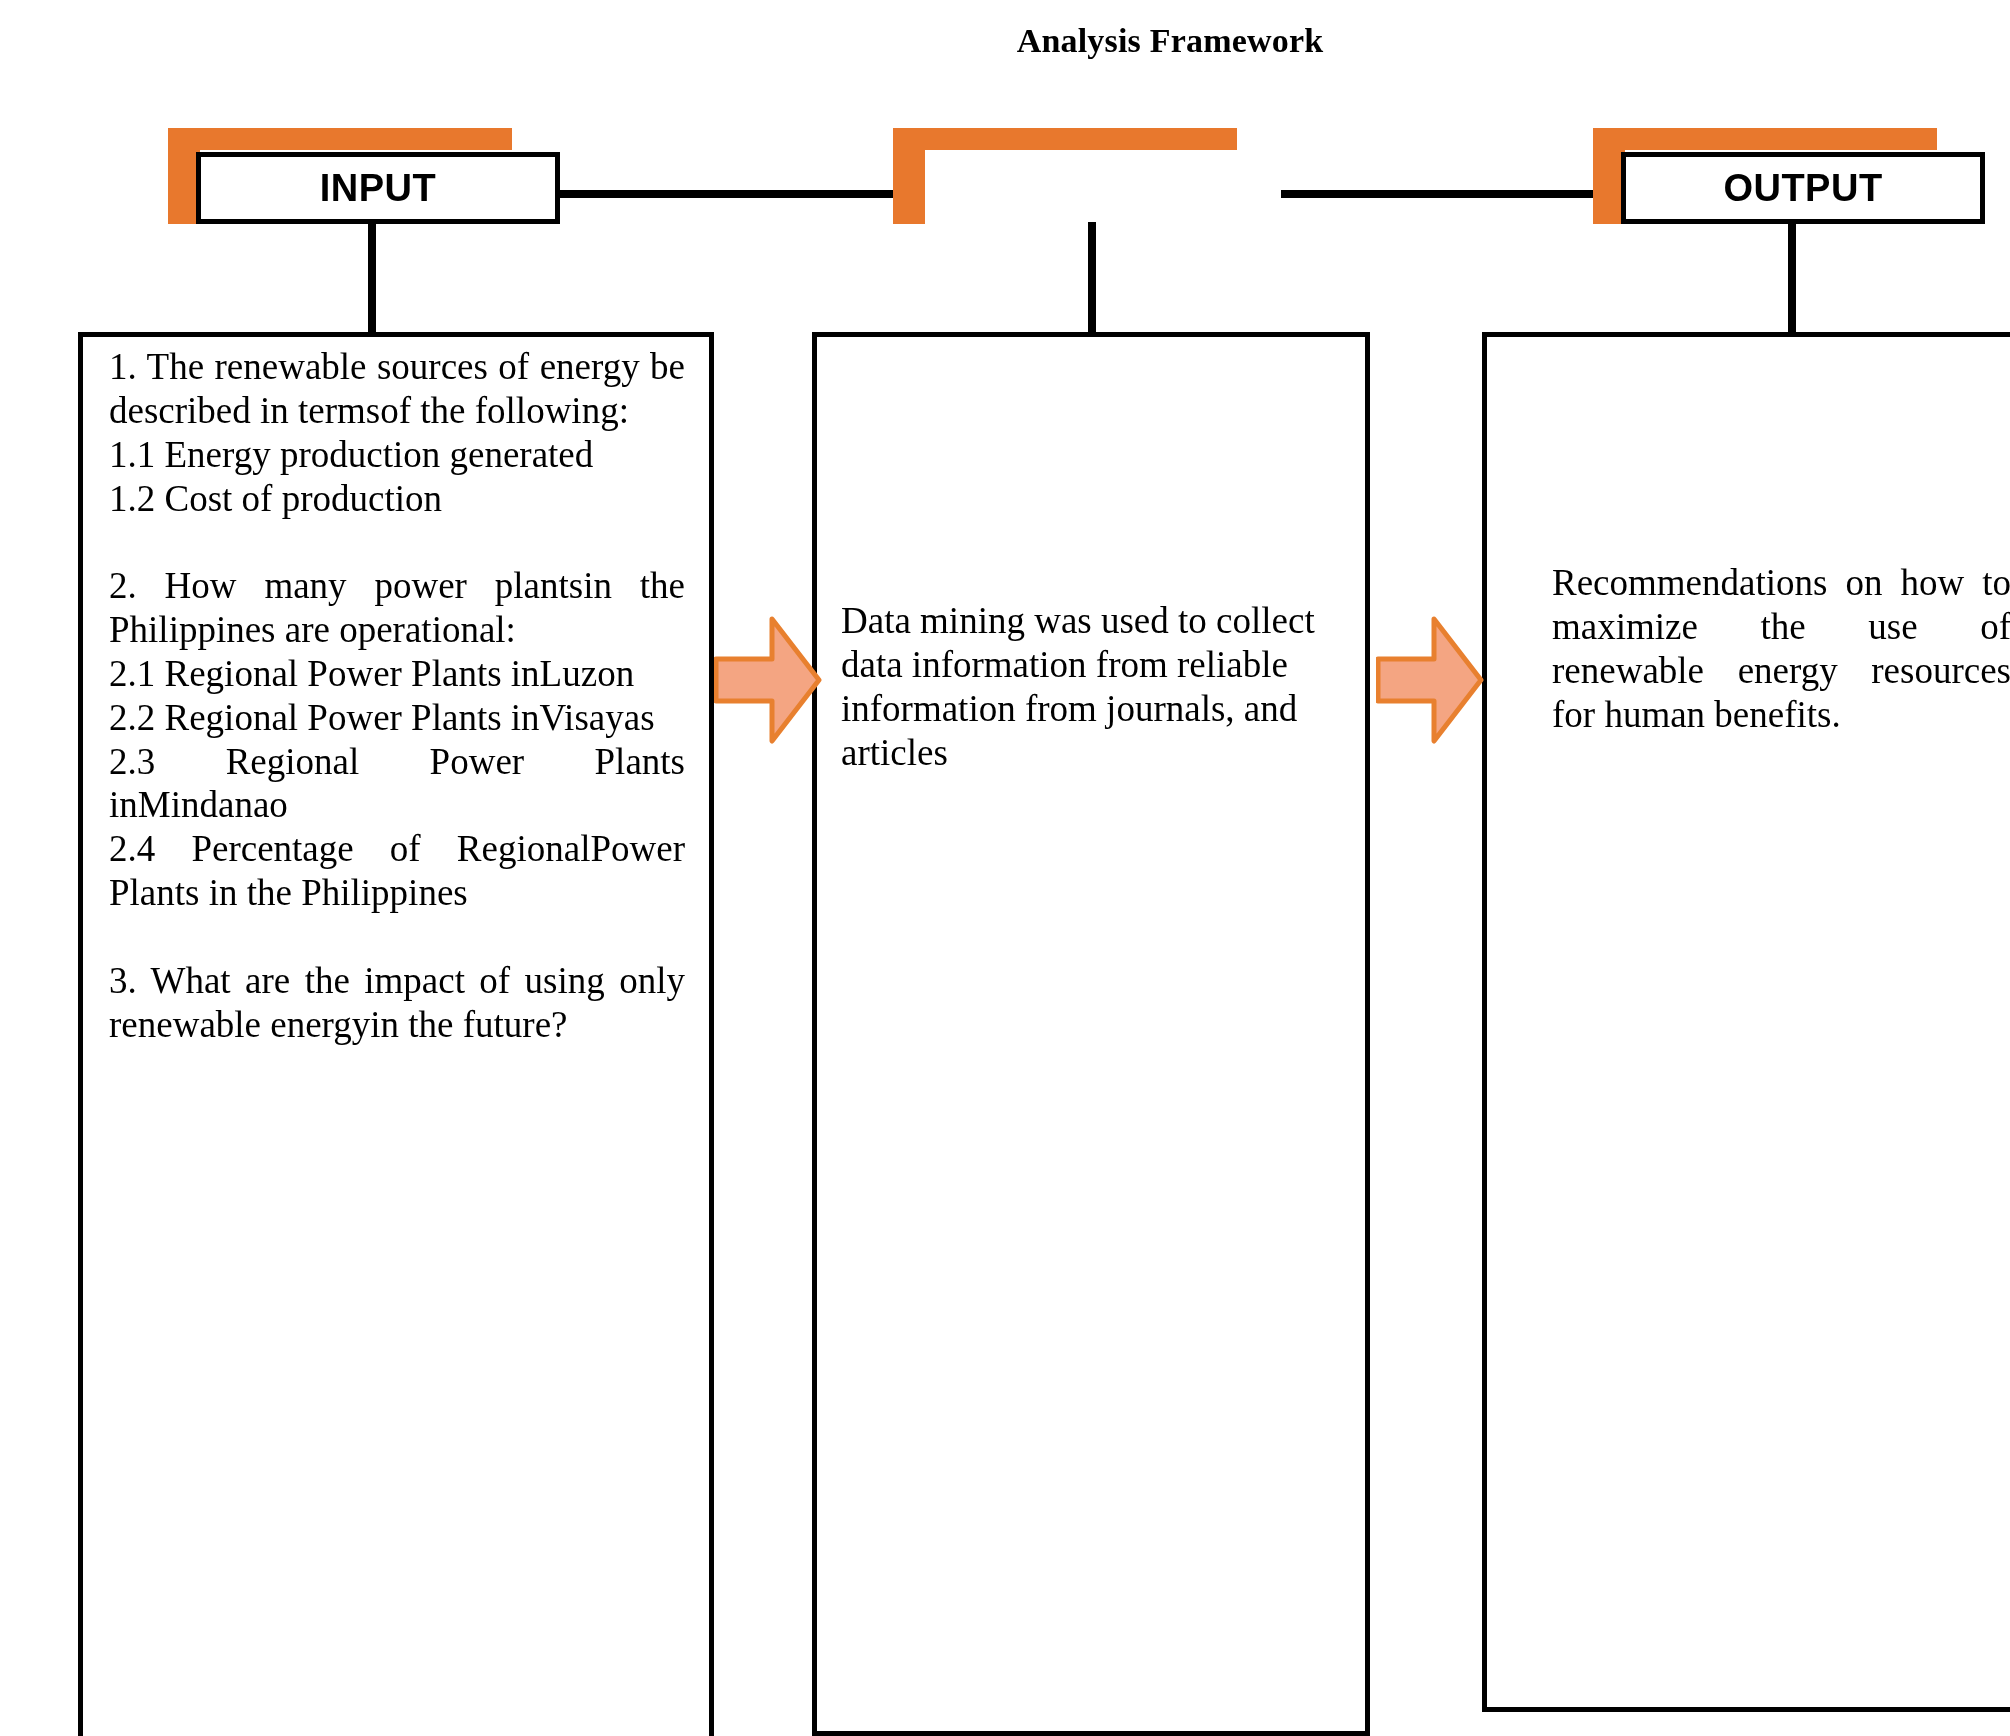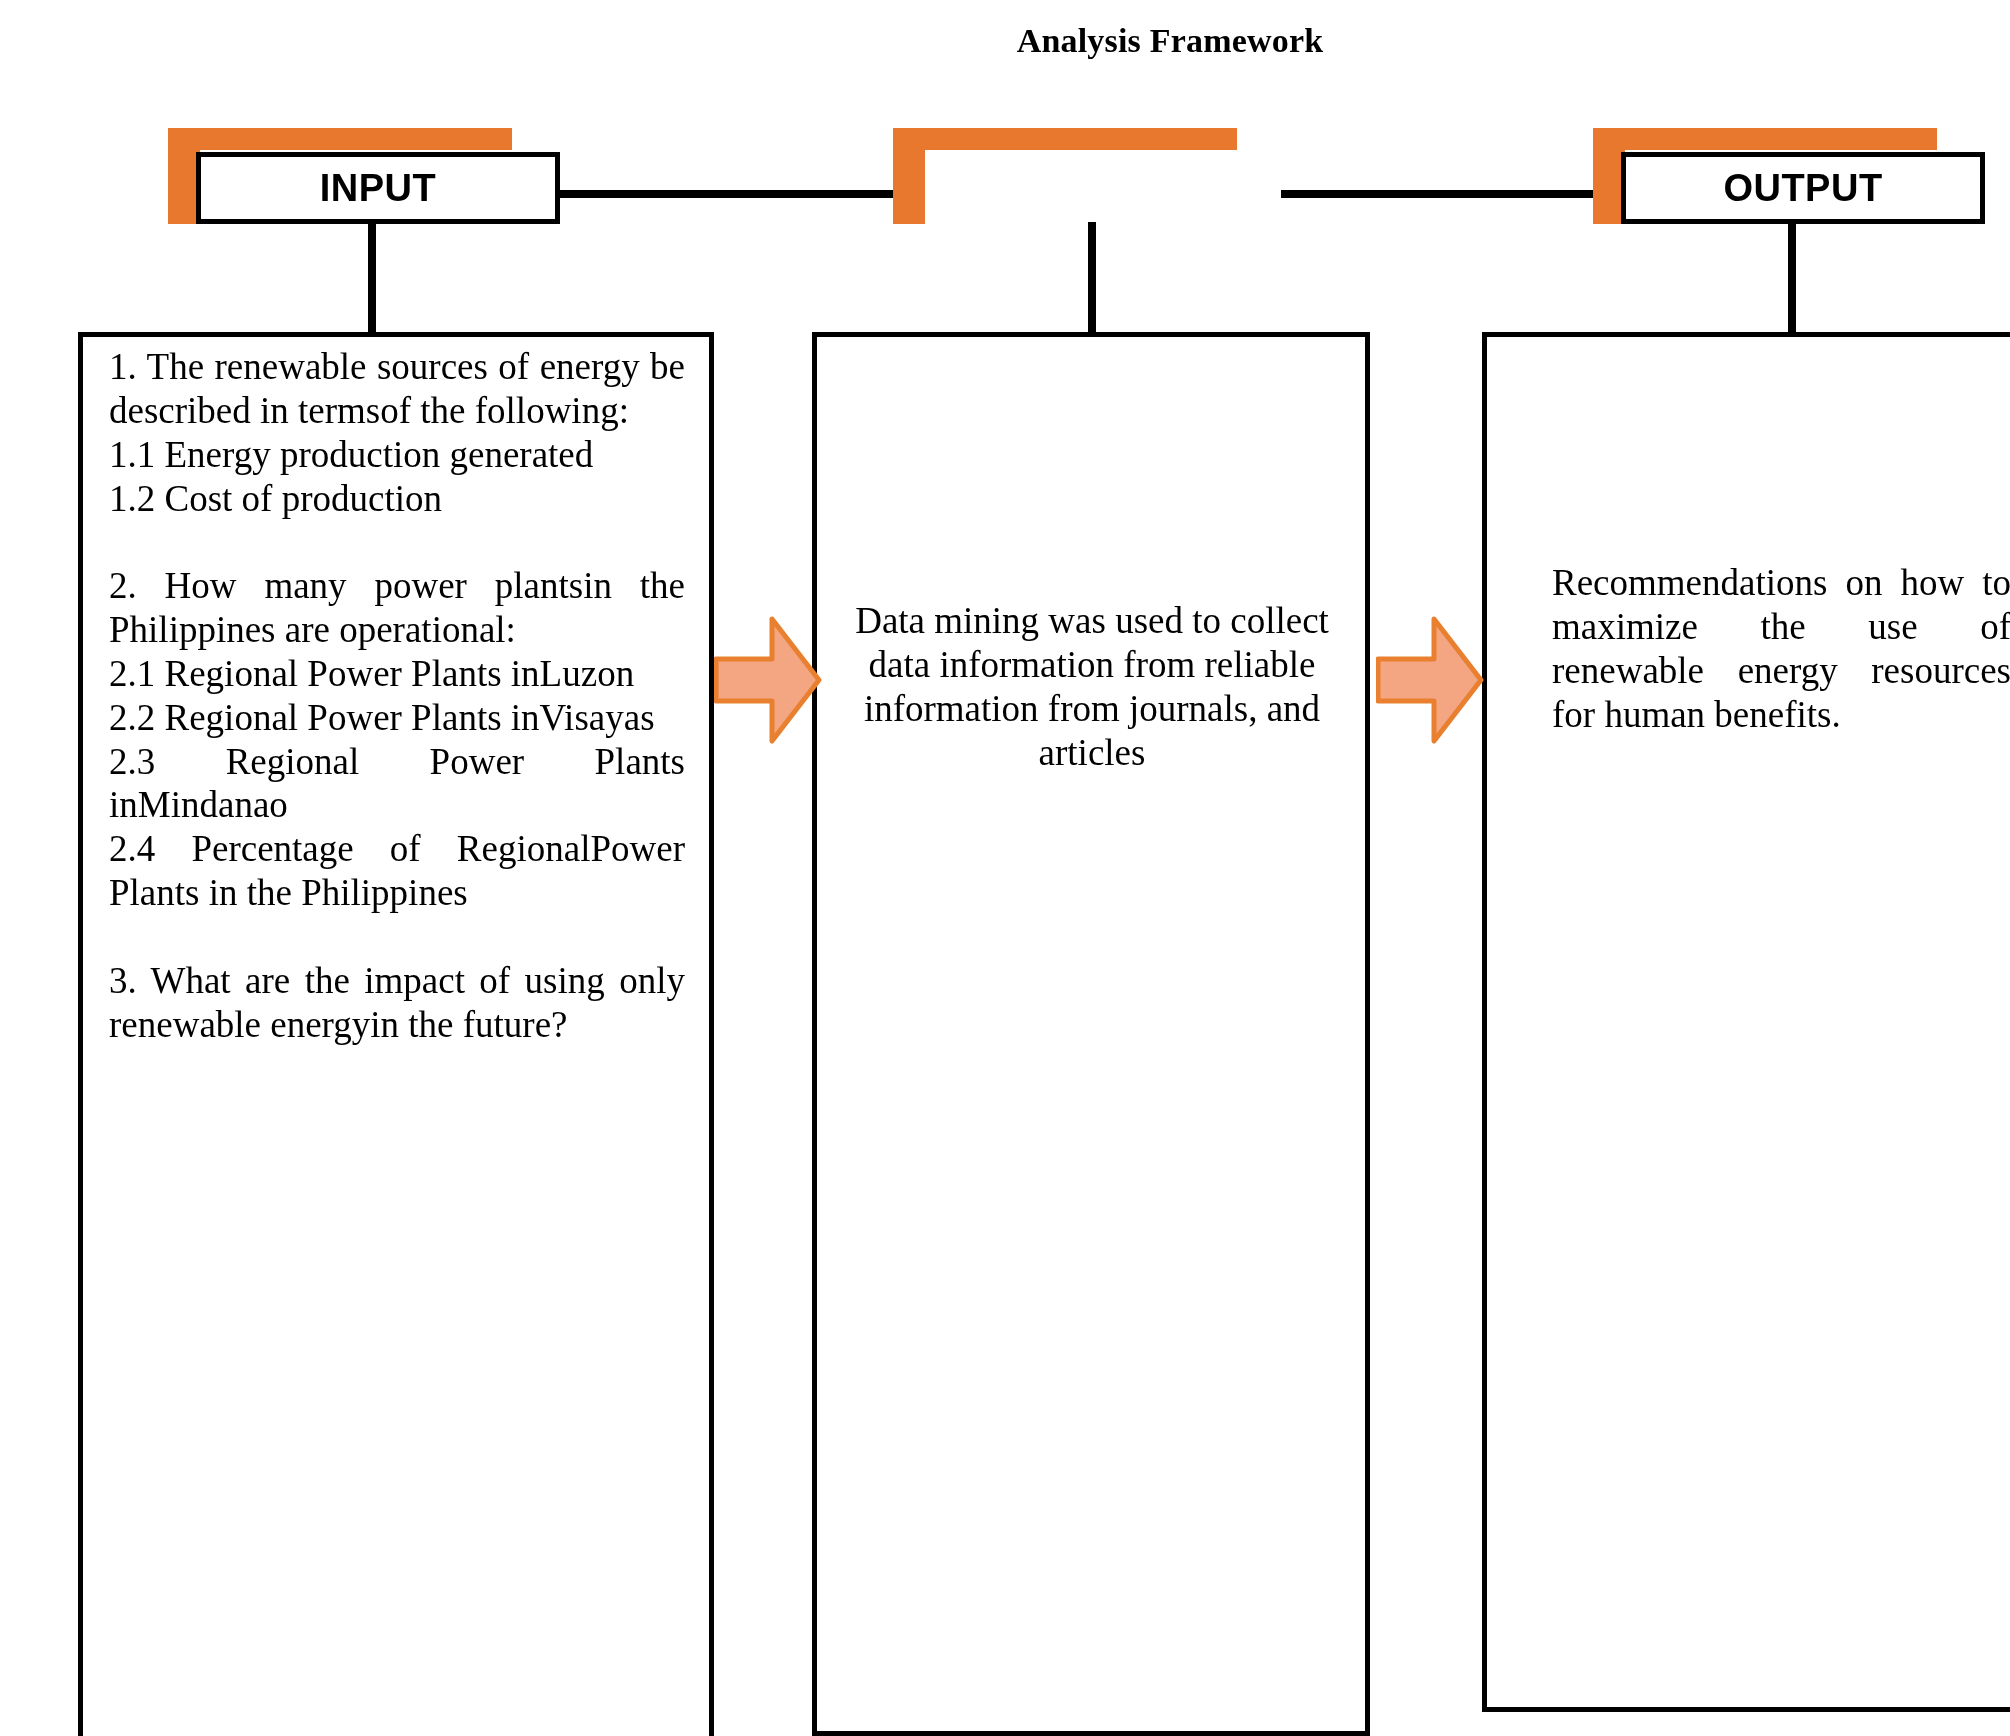--- a/index.html
+++ b/index.html
@@ -82,21 +82,21 @@
     z-index: 4;
   }
   .body-text {
     font-family: "Liberation Serif", "DejaVu Serif", serif;
     font-size: 37px;
     line-height: 1.185;
     color: #000000;
     white-space: pre-wrap;
   }
   .body-text.justified { text-align: justify; text-justify: inter-word; }
-  .body-text.left { text-align: center; }
+  .body-text.left { text-align: left; }
 
   
   .block-arrow {
     position: absolute;
     z-index: 6;
   }
 
   
   .fig-caption {
     position: absolute;

